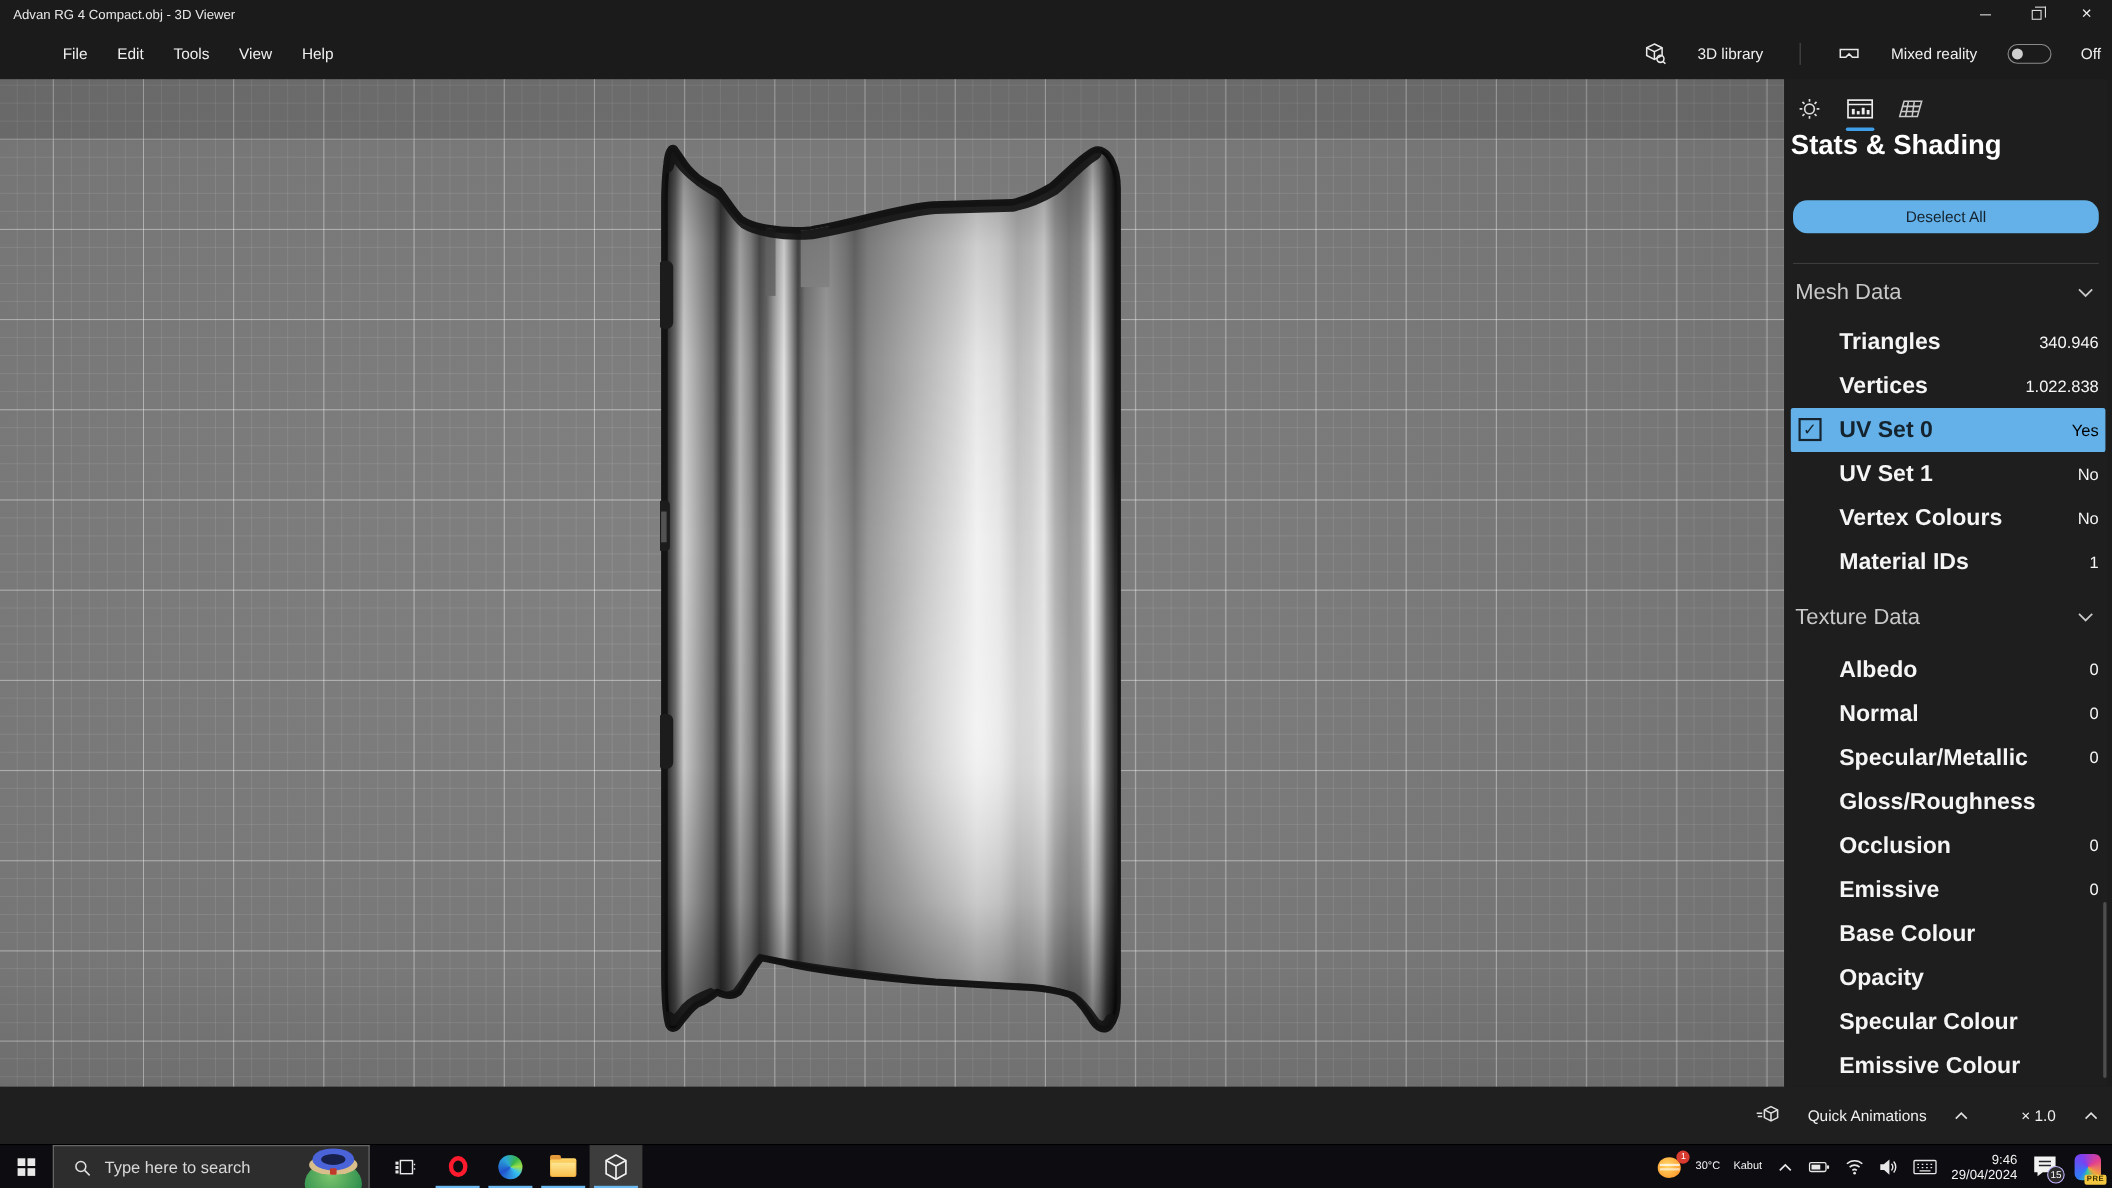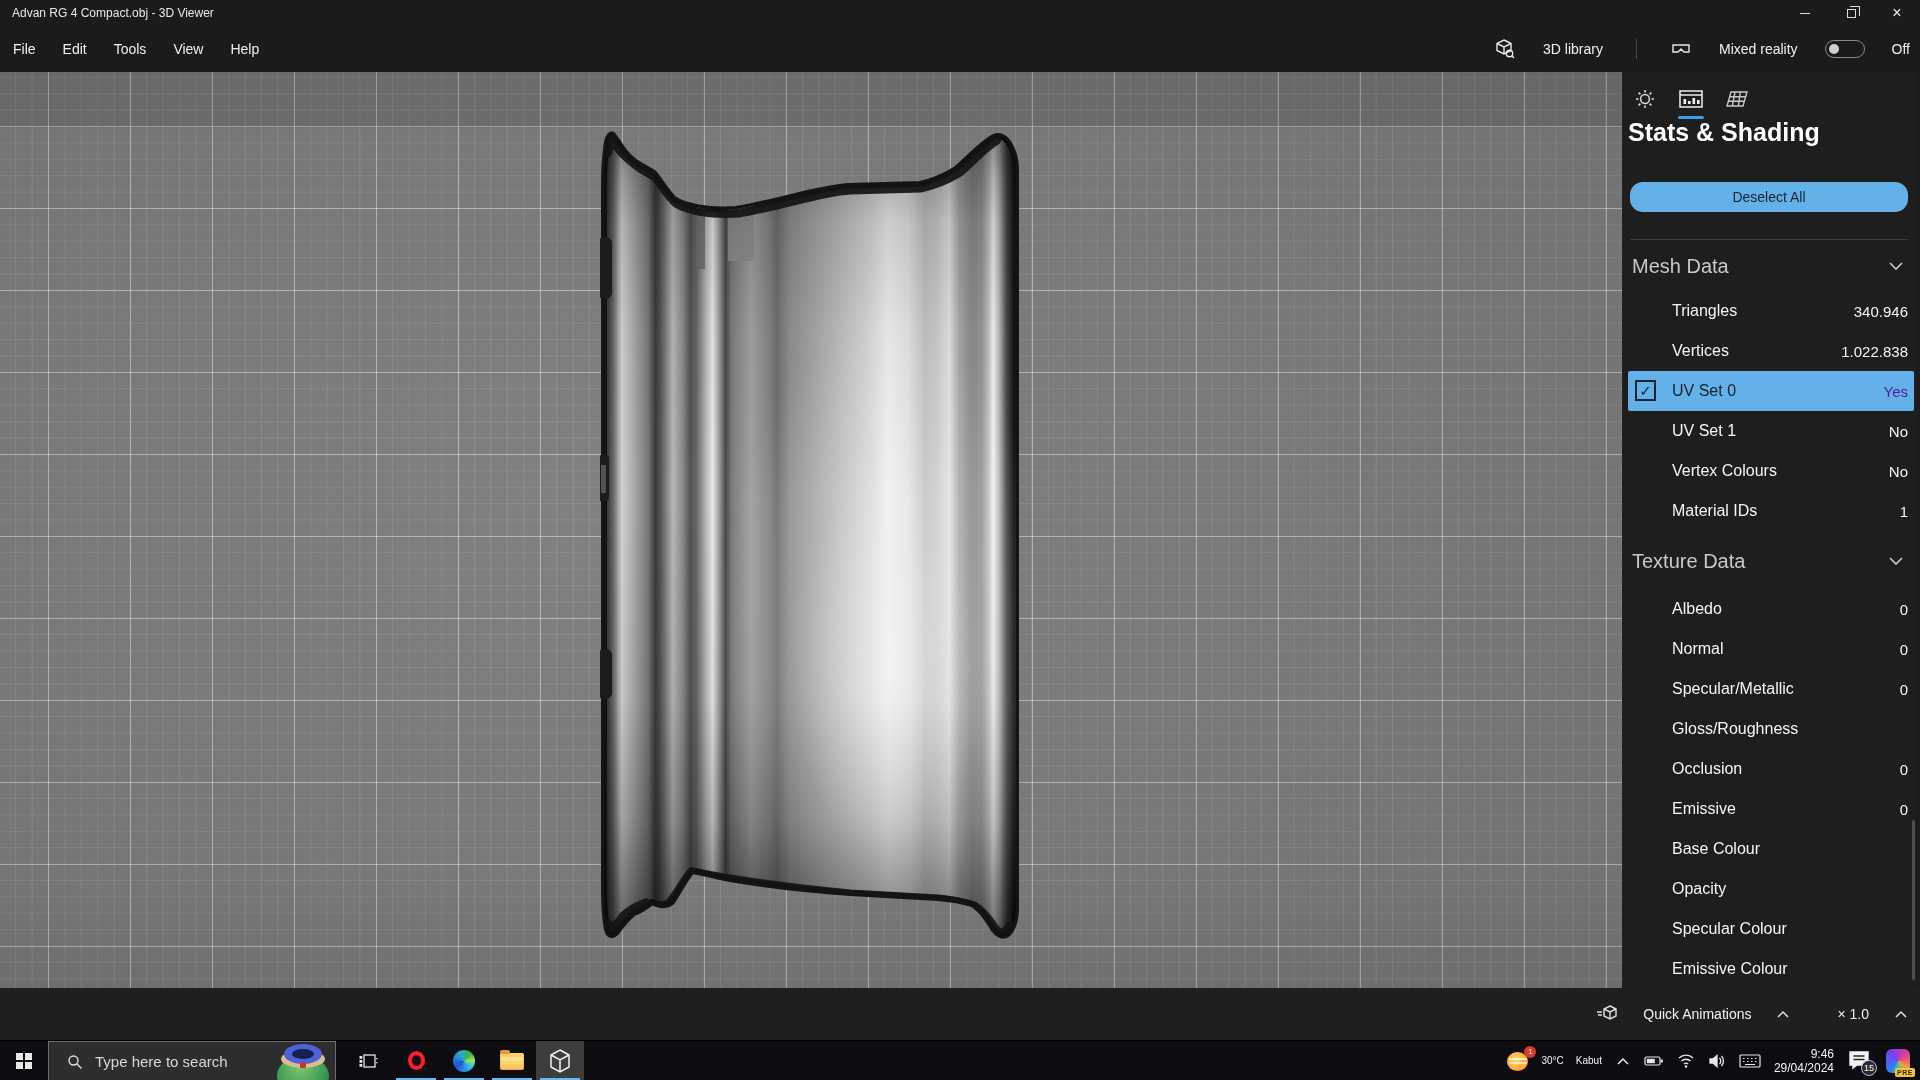--- a/index.html
+++ b/index.html
@@ -12,21 +12,21 @@
   .titlebar{left:0;top:0;width:1920px;height:26px;background:#1b1b1b;display:flex;align-items:center;}
   .title-text{font-size:12px;color:#e8e8e8;padding-left:12px;}
   .wincontrols{position:absolute;right:0;top:0;height:26px;display:flex;}
   .winbtn{width:46px;height:26px;display:flex;align-items:center;justify-content:center;color:#ddd;}
   .icon-min{width:10px;height:1px;background:#ddd;display:block;}
   .icon-restore{width:9px;height:9px;border:1px solid #ddd;position:relative;display:block;}
   .icon-restore:before{content:"";position:absolute;left:2px;top:-4px;width:9px;height:9px;border:1px solid #ddd;border-left:none;border-bottom:none;}
   .icon-close{font-size:16px;line-height:16px;color:#eee;}
 
   
-  .menubar{left:0;top:26px;width:1920px;height:46px;background:#1b1b1b;display:flex;align-items:center;}
+  .menubar{left:0;top:26px;width:1920px;height:46px;background:#1b1b1b;display:flex;align-items:center;padding-left:44px;}
   .menu-item{font-size:14px;color:#f0f0f0;padding:6px 0;margin-left:27px;}
   .menu-item:first-child{margin-left:13px;}
   .menubar-right{position:absolute;right:10px;top:0;height:46px;display:flex;align-items:center;gap:27px;}
   .mb-label{font-size:14px;color:#f0f0f0;}
   .mb-sep{width:1px;height:20px;background:#4a4a4a;margin:0 6px;}
   .toggle{width:40px;height:18px;border:1px solid #8a8a8a;border-radius:9px;position:relative;background:#1b1b1b;}
   .toggle-knob{position:absolute;left:3px;top:3px;width:10px;height:10px;border-radius:50%;background:#cfcfcf;}
 
   
   .viewport{left:0;top:72px;width:1622px;height:916px;background-color:#7b7b7b;
@@ -49,25 +49,25 @@
   .ptab{width:30px;height:34px;display:flex;align-items:center;justify-content:center;position:relative;}
   .ptab.sel:after{content:"";position:absolute;left:2px;right:2px;bottom:-3px;height:3px;border-radius:2px;background:#3f9ee8;}
   .ptitle{position:absolute;left:6px;top:46px;font-size:25px;font-weight:bold;color:#fff;}
   .pbtn{position:absolute;left:8px;top:110px;width:278px;height:30px;background:#63b1e8;border-radius:13px;
         display:flex;align-items:center;justify-content:center;font-size:14px;color:#14232e;}
   .pdivider{position:absolute;left:8px;top:167px;width:278px;height:1px;background:#3d3d3d;}
   .phdr{position:absolute;left:10px;right:12px;height:36px;display:flex;align-items:center;justify-content:space-between;
         font-size:20px;color:#c9c9c9;}
   .prows{position:absolute;left:0;width:298px;}
   .prow{height:40px;margin:0 6px;display:flex;align-items:center;position:relative;border-radius:2px;}
-  .plabel{font-size:16px;color:#f5f5f5;padding-left:44px;}
+  .plabel{font-size:21px;color:#f5f5f5;padding-left:44px;font-weight:bold;}
   .pvalue{position:absolute;right:6px;font-size:15px;color:#f5f5f5;}
   .prow.sel{background:#63b1e8;}
   .prow.sel .plabel{color:#14232e;padding-left:44px;}
-  .prow.sel .pvalue{color:#4c1d95;margin-left:43px;}
+  .prow.sel .pvalue{color:#000000;margin-left:43px;}
   .cb{position:absolute;left:7px;top:9px;width:21px;height:21px;border:2px solid #16242f;display:flex;align-items:center;justify-content:center;}
   .cb span{font-size:15px;color:#16242f;line-height:1;}
   .pscroll{position:absolute;right:1px;top:748px;width:3px;height:160px;background:#4d4d4d;border-radius:2px;}
 
   
   .bottomstrip{left:0;top:988px;width:1920px;height:52px;background:#1f1f1f;}
   .qabar{position:absolute;right:8px;top:0;height:52px;display:flex;align-items:center;gap:25px;padding:0 4px;justify-content:flex-end;}
   .qa-label{font-size:14px;color:#f0f0f0;}
   .qa-mult{font-size:14px;color:#f0f0f0;margin-left:22px;}
 

